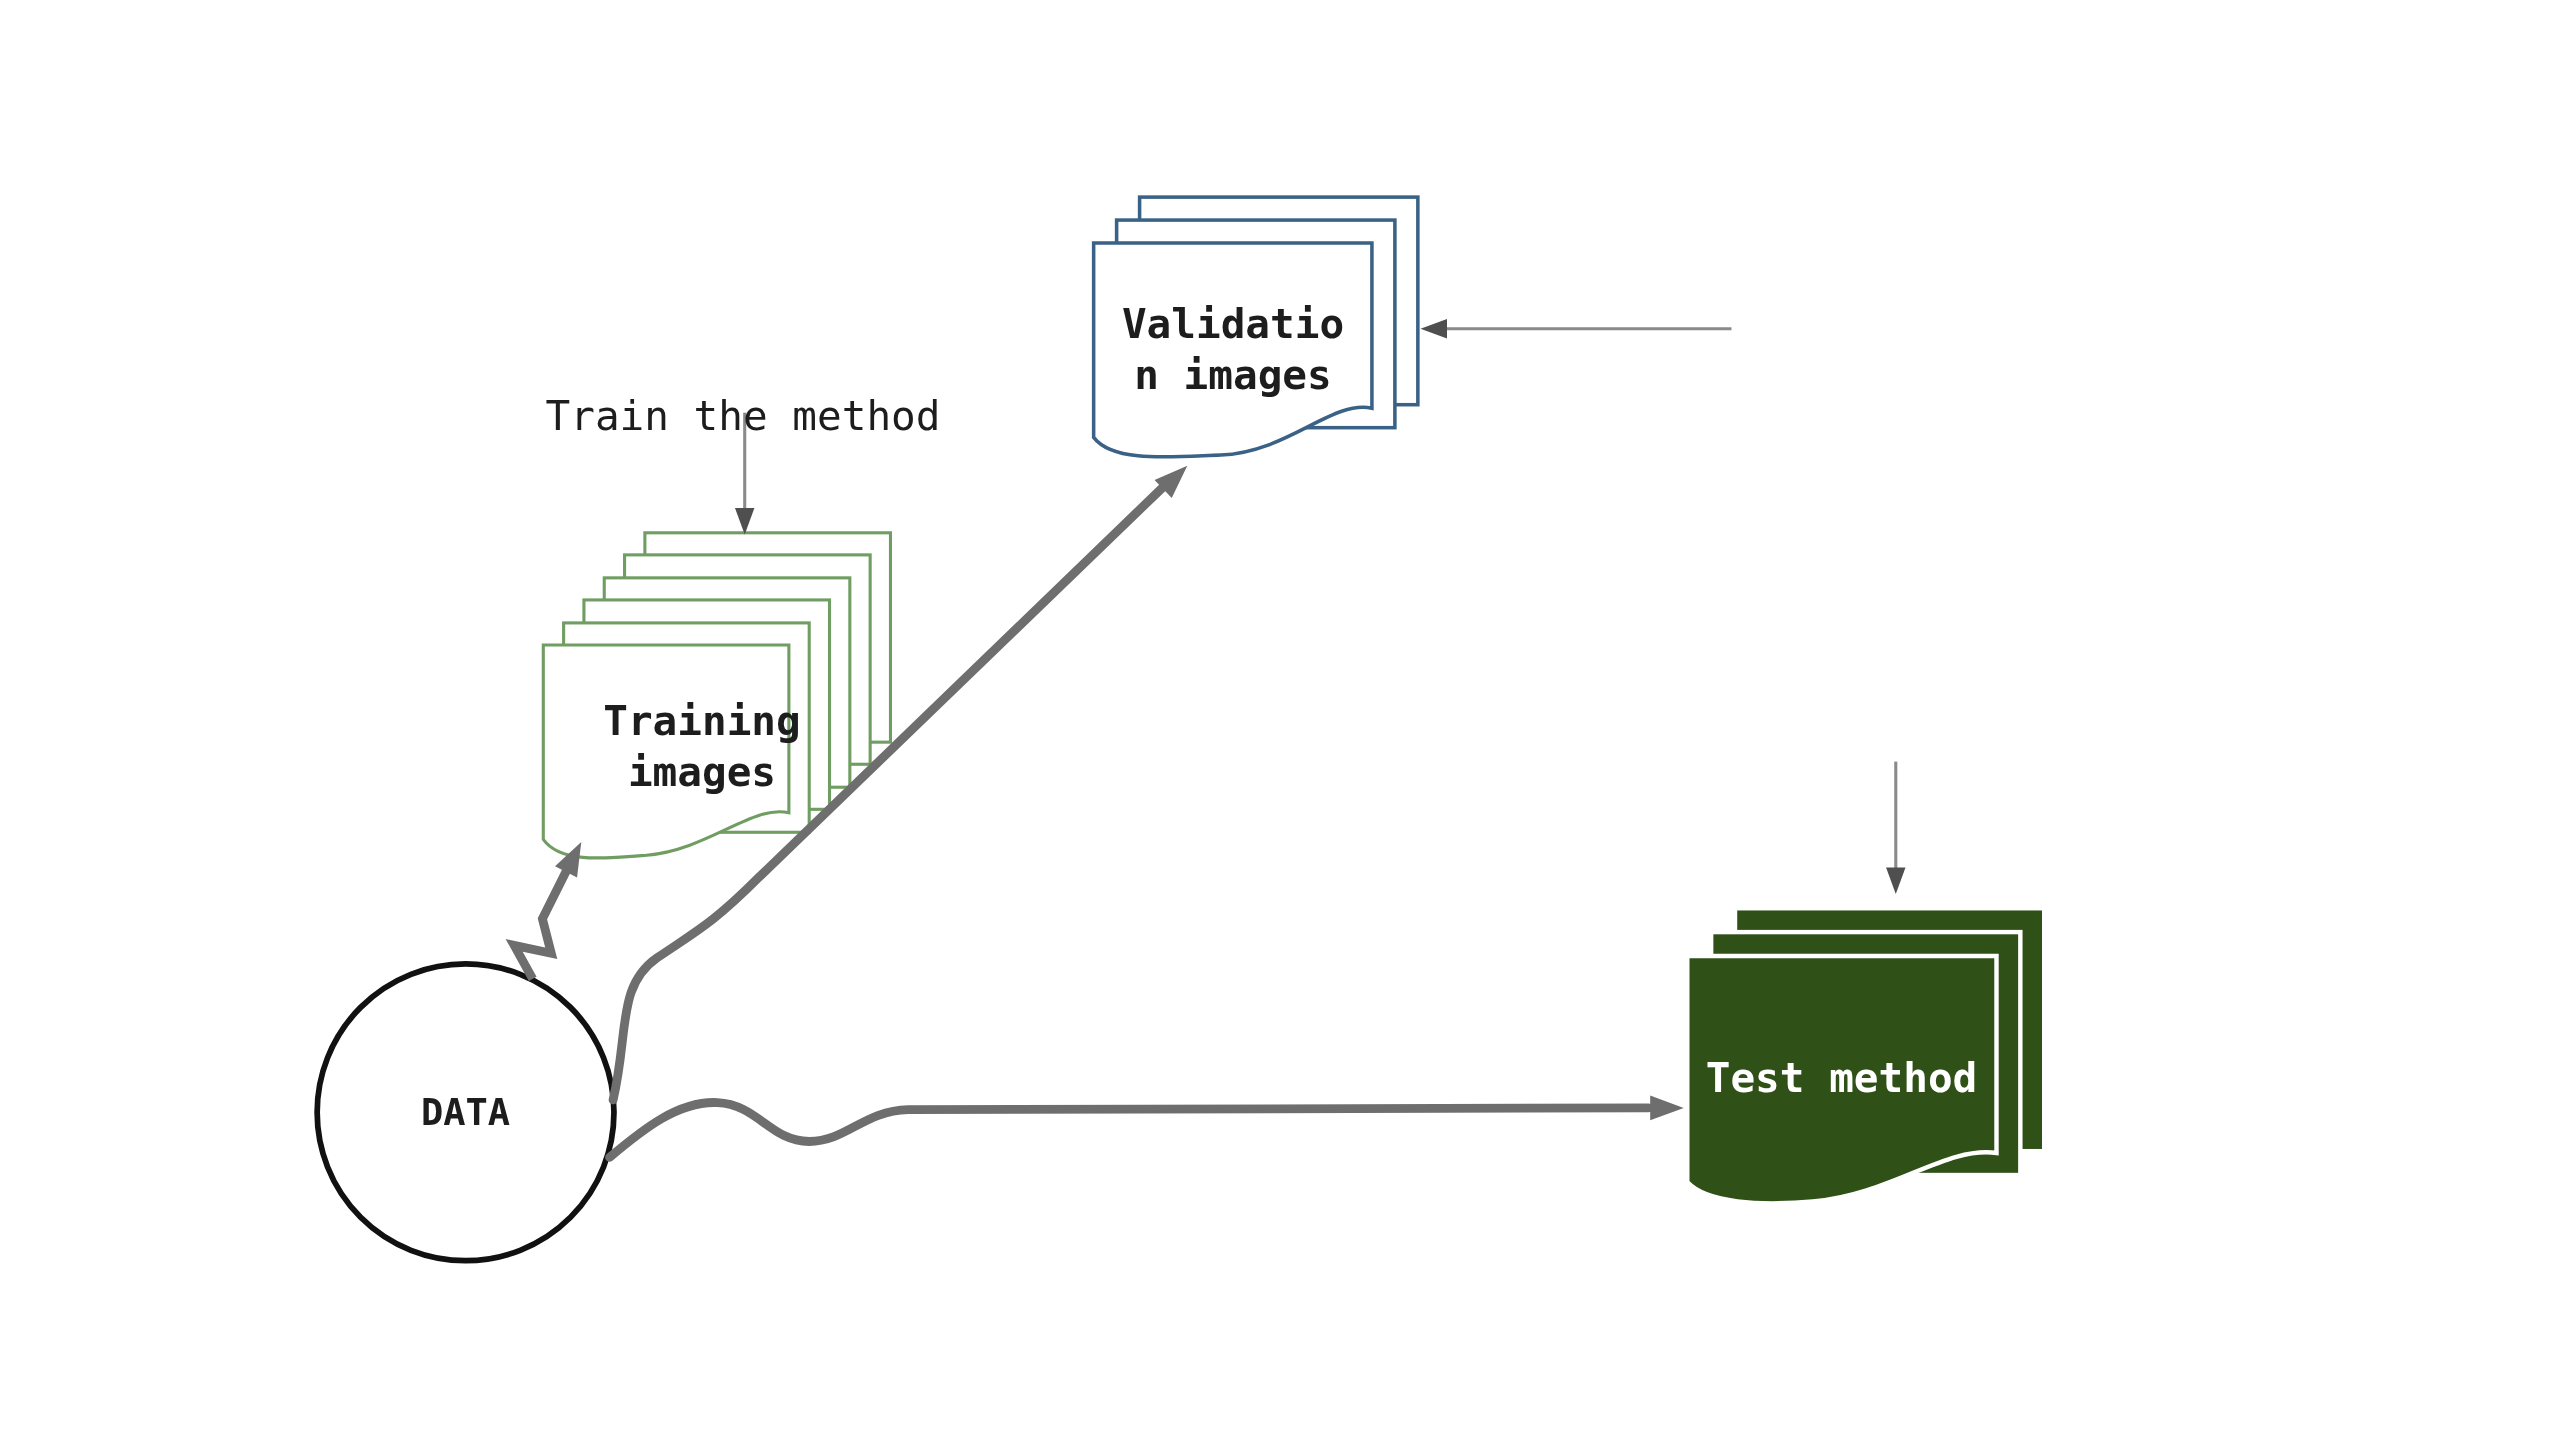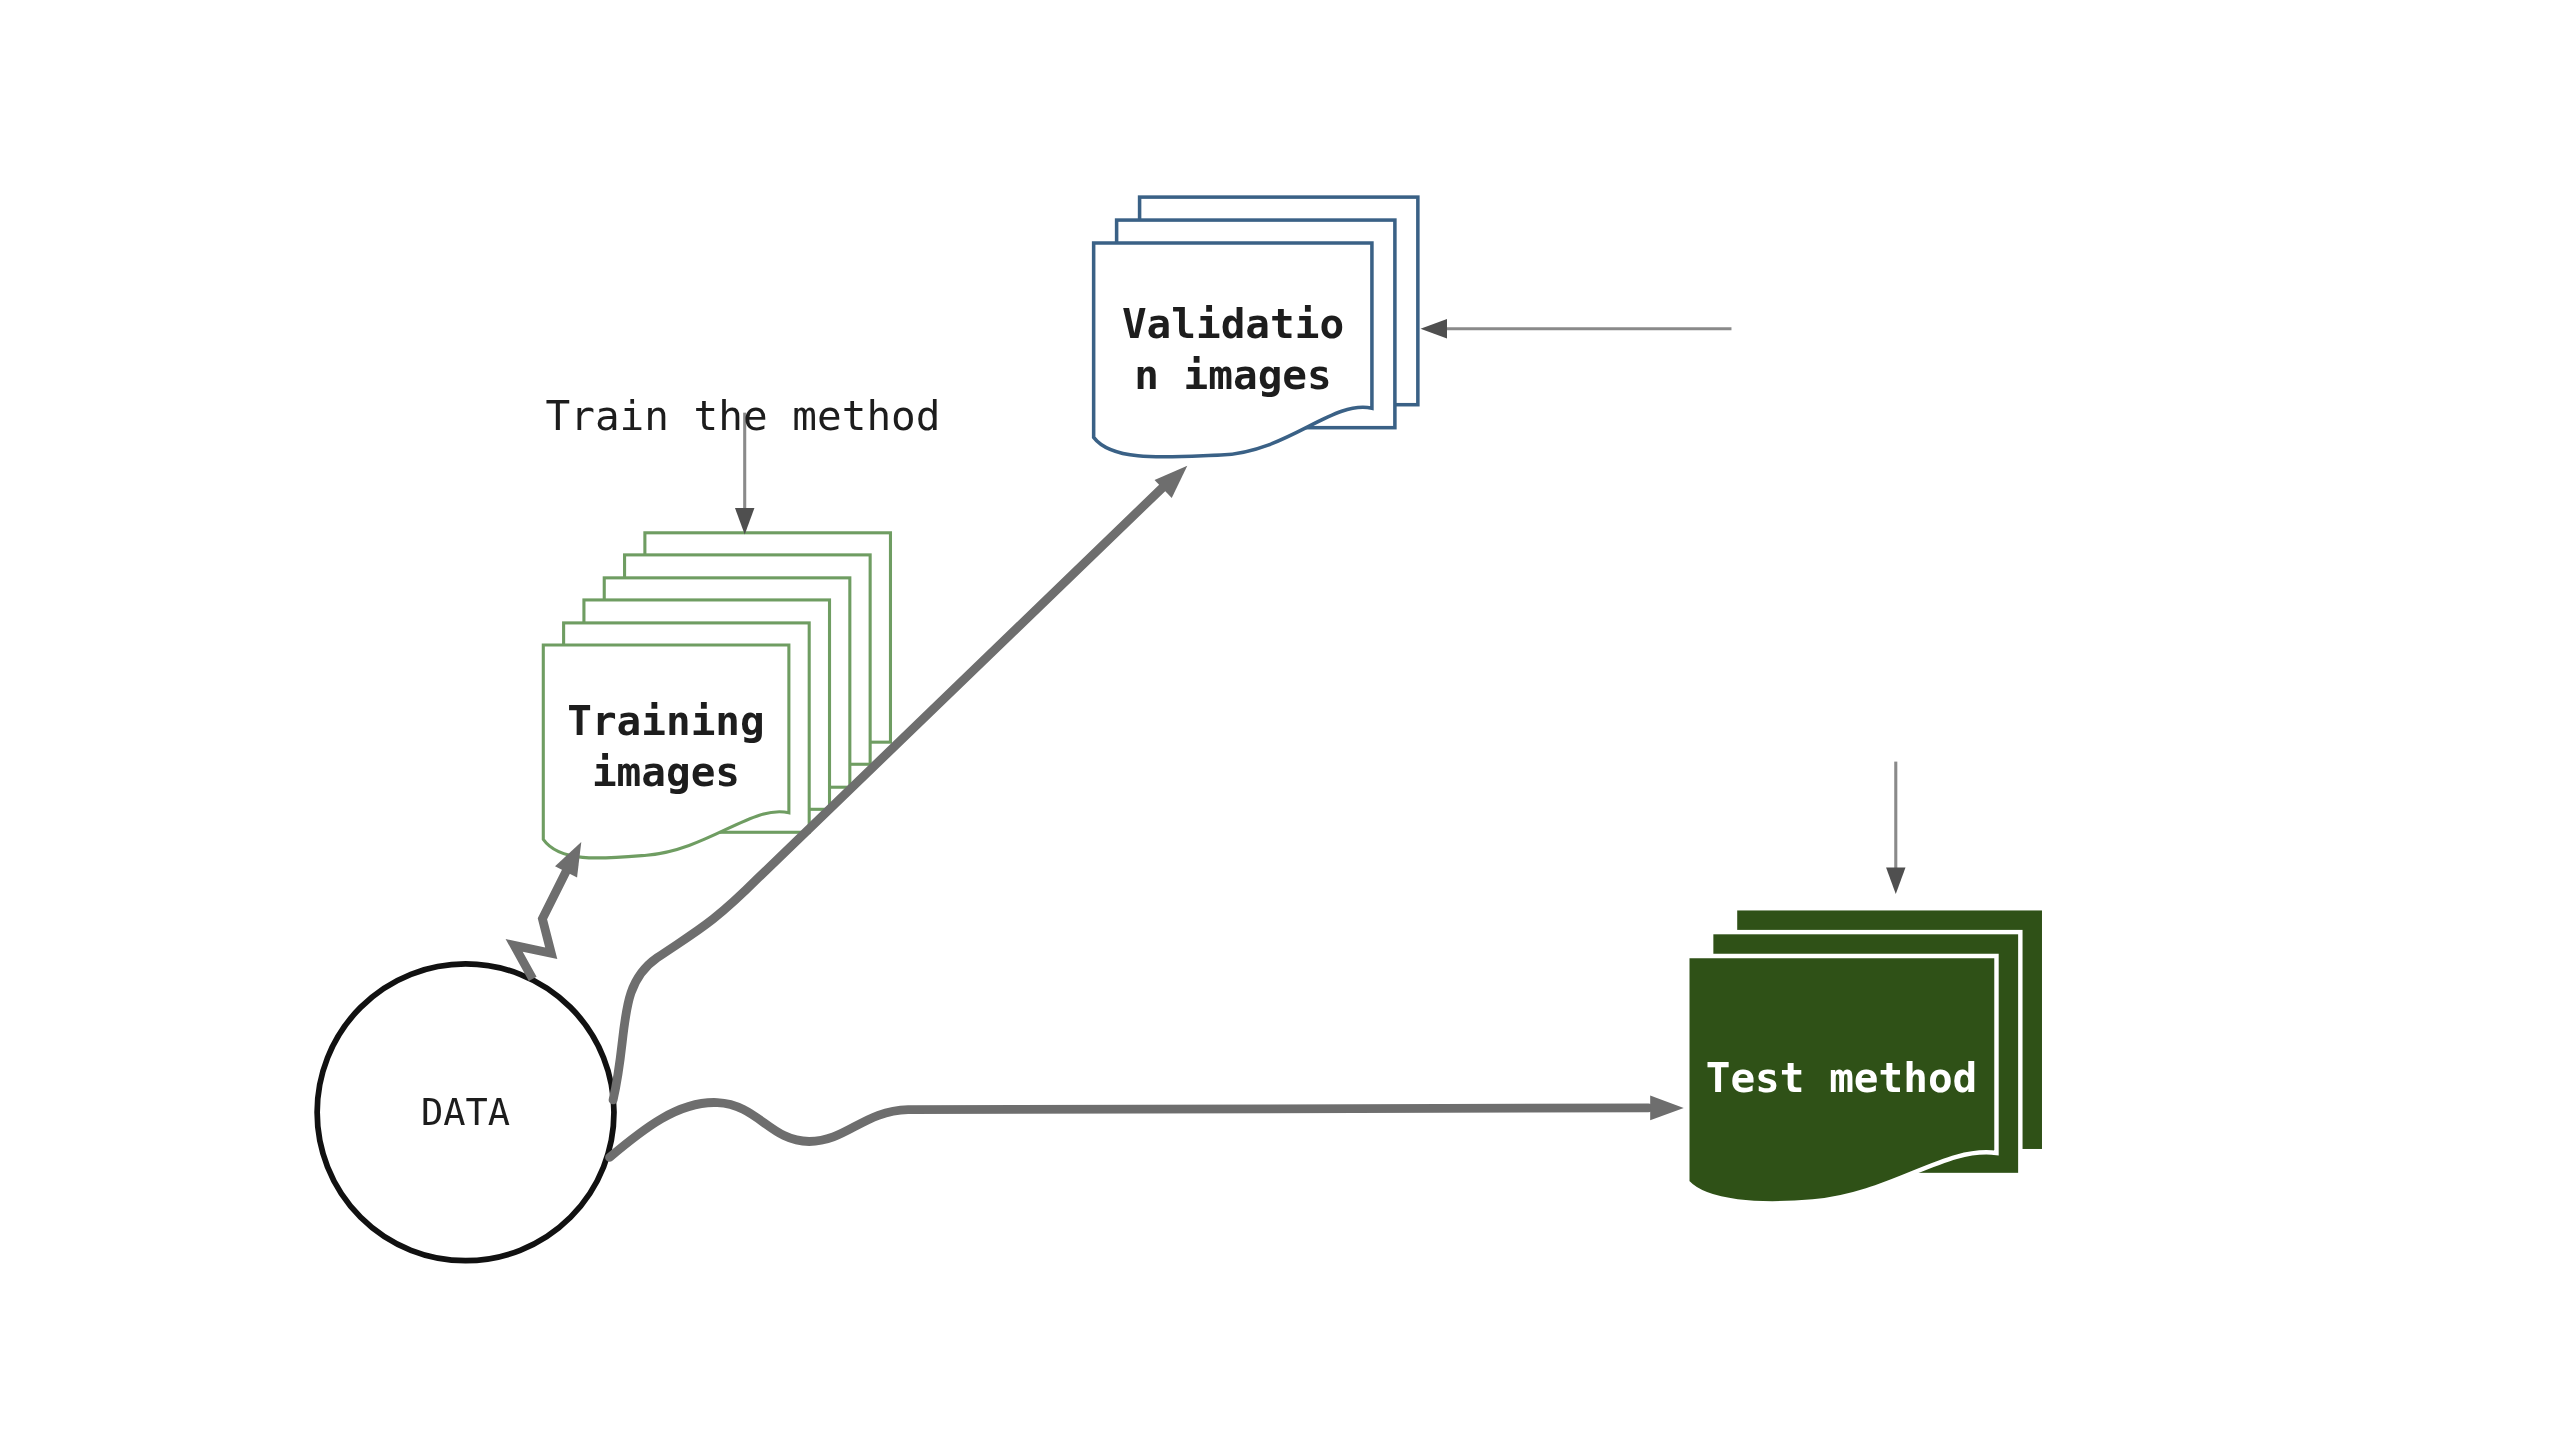--- a/index.html
+++ b/index.html
@@ -30,21 +30,21 @@
     font-weight: bold;
     font-size: 41px;
     line-height: 51px;
   }
   .annotation {
     font-weight: normal;
     font-size: 41px;
     line-height: 55px;
   }
   .circle-label {
-    font-weight: normal;
+    font-weight: bold;
     font-size: 37px;
     line-height: 41px;
   }
   .test-label {
     color: #ffffff;
   }
 </style>
 </head>
 <body>
 
@@ -114,21 +114,21 @@
     </g>
 
     <g>
       <line x1="2146" y1="862" x2="2146" y2="985" stroke="var(--arrow-thin)" stroke-width="3.5"></line>
       <polygon points="0,0 -30,11 -30,-11" fill="var(--head)" transform="translate(2146,1012) rotate(90)"></polygon>
     </g>
   </svg>
 
   <div class="label circle-label" style="left:333px; top:1092px; width:265px;">DATA</div>
 
-  <div class="label node-label" style="left:543px; top:696px; width:246px;">Training
+  <div class="label node-label" style="left:543px; top:696px; width:246px;padding-left:36px;">Training
 images</div>
 
   <div class="label node-label" style="left:1094px; top:299px; width:278px;">Validatio
 n images</div>
 
   <div class="label node-label test-label" style="left:1687px; top:1053px; width:309px;">Test method</div>
 
   <div class="label annotation" style="left:478px; top:345px; width:530px;margin-top:44px;">Train the method</div>
 
 

